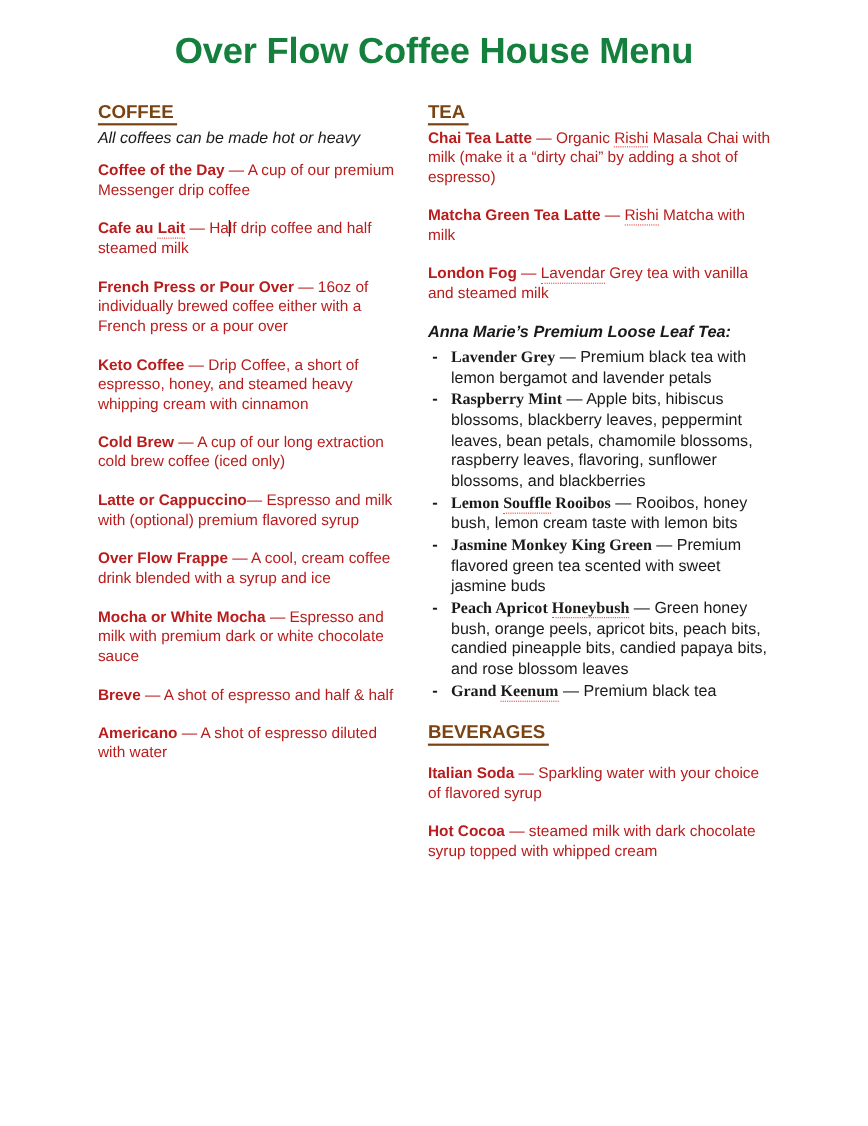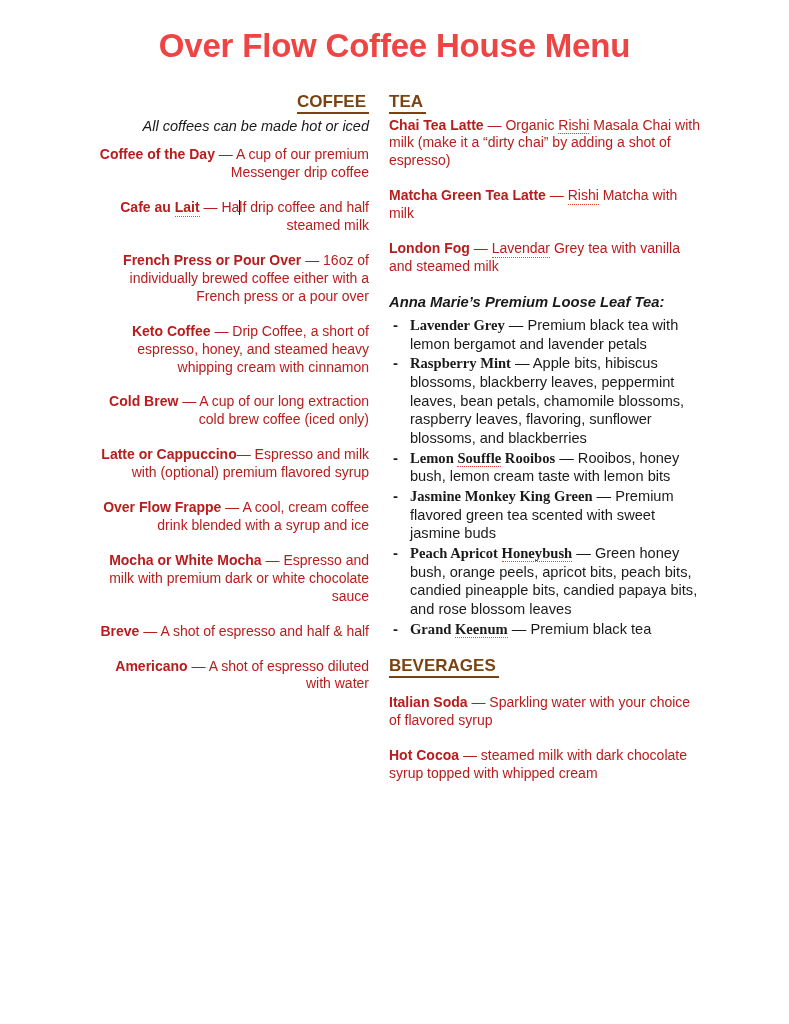--- a/index.html
+++ b/index.html
@@ -25,41 +25,40 @@
   }
 
   .doc-title {
     position: absolute;
     top: 27px;
     left: 0;
     width: 789px;
     text-align: center;
     font-size: 33px;
     font-weight: bold;
-    color: #ef4444;
+    color: #15803d;
     letter-spacing: -0.2px;
   }
 
   .columns {
     position: absolute;
     top: 92px;
     left: 89px;
     width: 612px;
     display: flex;
     align-items: flex-start;
     gap: 0px;
   }
 
   .col {
     box-sizing: border-box;
   }
   .col-left {
     width: 300px;
     padding-right: 20px;
-    text-align: right;
   }
   .col-right {
     width: 312px;
   }
 
   .section-head {
     font-size: 17px;
     font-weight: bold;
     color: #7b4311;
     display: inline-block;
@@ -155,21 +154,21 @@
 
   <div class="doc-title">Over Flow Coffee House Menu</div>
 
   <div class="columns">
 
     <div class="col col-left">
 
       <div class="section-head-wrap">
         <span class="section-head">COFFEE</span>
       </div>
-      <p class="subtitle">All coffees can be made hot or iced</p>
+      <p class="subtitle">All coffees can be made hot or heavy</p>
 
       <p class="entry"><span class="nm">Coffee of the Day</span><span> — </span><span>A cup of our premium Messenger drip coffee</span></p>
 
       <p class="entry"><span class="nm">Cafe au </span><span class="nm sp">Lait</span><span> — </span><span>Ha</span><span class="caret"></span><span>lf drip coffee and half steamed milk</span></p>
 
       <p class="entry"><span class="nm">French Press or Pour Over</span><span> — </span><span>16oz of individually brewed coffee either with a French press or a pour over</span></p>
 
       <p class="entry"><span class="nm">Keto Coffee</span><span> — </span><span>Drip Coffee, a short of espresso, honey, and steamed heavy whipping cream with cinnamon</span></p>
 
       <p class="entry"><span class="nm">Cold Brew</span><span> — </span><span>A cup of our long extraction cold brew coffee (iced only)</span></p>

